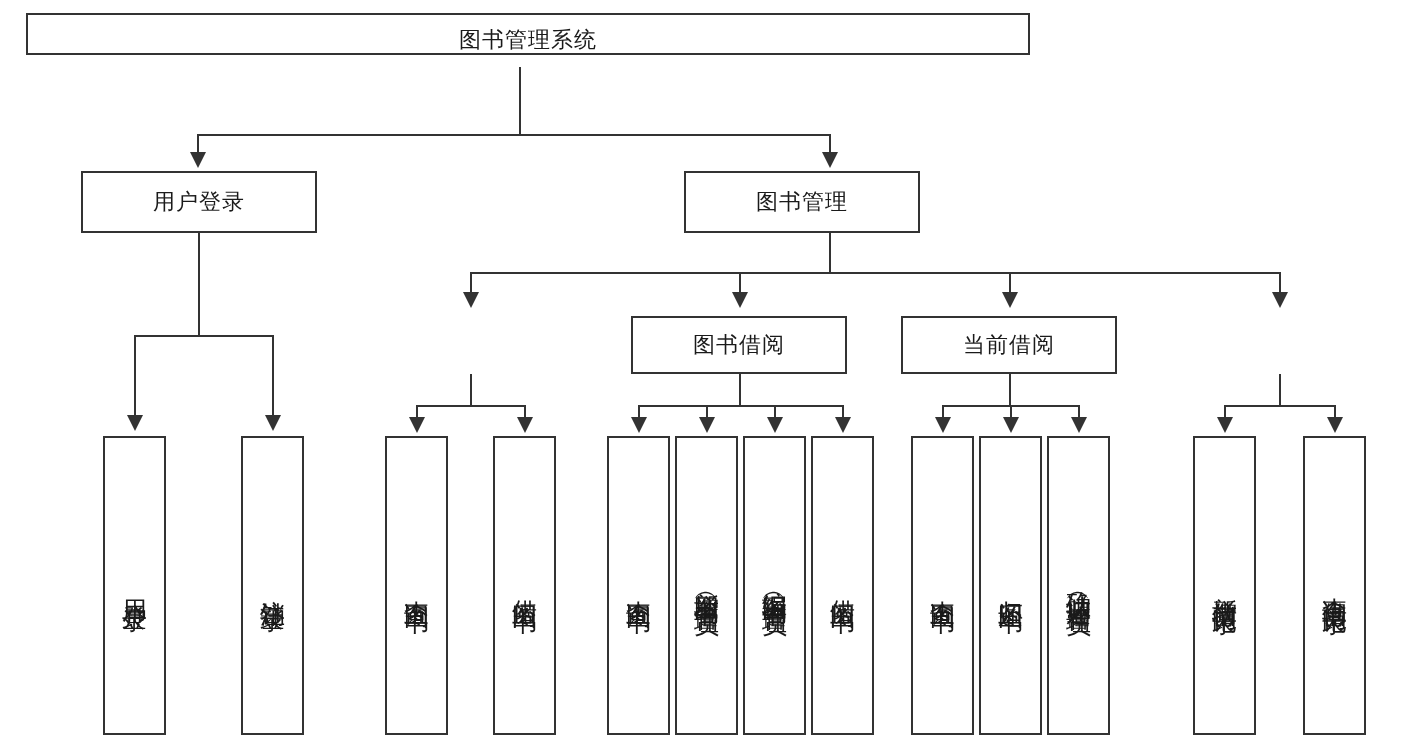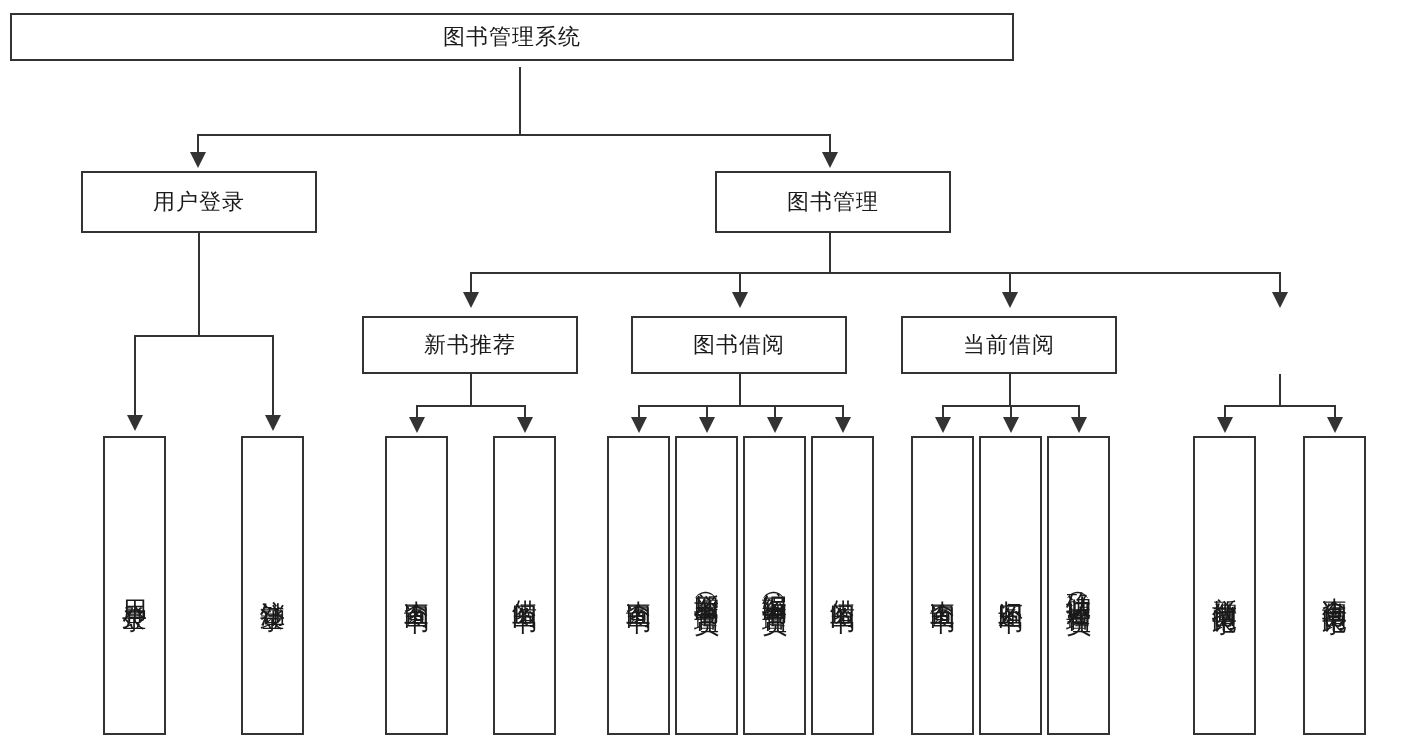--- a/index.html
+++ b/index.html
@@ -68,39 +68,39 @@
     white-space:nowrap;
     letter-spacing:0.5px;
     pointer-events:none;
   }
 </style>
 </head>
 <body>
 
 <div id="diagram">
 
-  <div class="node h-node" style="left:10px;top:13px;width:1004px;height:48px;">
+  <div class="node h-node" style="left:26px;top:13px;width:1004px;height:42px;align-items:flex-end;">
     <span class="label">图书管理系统</span>
   </div>
 
   <div class="vline" style="left:519px;top:67px;height:67px;"></div>
 
   <div class="hline" style="left:197px;top:134px;width:634px;"></div>
 
   <div class="vline" style="left:197px;top:134px;height:20px;"></div>
   <div class="arrow" style="left:190px;top:152px;"></div>
 
   <div class="vline" style="left:829px;top:134px;height:20px;"></div>
   <div class="arrow" style="left:822px;top:152px;"></div>
 
   <div class="node h-node" style="left:81px;top:171px;width:236px;height:62px;">
     <span class="label">用户登录</span>
   </div>
 
-  <div class="node h-node" style="left:715px;top:171px;width:236px;height:62px;">
+  <div class="node h-node" style="left:684px;top:171px;width:236px;height:62px;">
     <span class="label">图书管理</span>
   </div>
 
   <div class="vline" style="left:198px;top:233px;height:102px;"></div>
   <div class="hline" style="left:134px;top:335px;width:138px;"></div>
   <div class="vline" style="left:134px;top:335px;height:82px;"></div>
   <div class="arrow" style="left:127px;top:415px;"></div>
   <div class="vline" style="left:272px;top:335px;height:82px;"></div>
   <div class="arrow" style="left:265px;top:415px;"></div>
 
@@ -112,23 +112,20 @@
 
   <div class="vline" style="left:739px;top:272px;height:22px;"></div>
   <div class="arrow" style="left:732px;top:292px;"></div>
 
   <div class="vline" style="left:1009px;top:272px;height:22px;"></div>
   <div class="arrow" style="left:1002px;top:292px;"></div>
 
   <div class="vline" style="left:1279px;top:272px;height:22px;"></div>
   <div class="arrow" style="left:1272px;top:292px;"></div>
 
-  <div class="node h-node" style="left:362px;top:316px;width:216px;height:58px;">
-    <span class="label">新书推荐</span>
-  </div>
   <div class="node h-node" style="left:901px;top:316px;width:216px;height:58px;">
     <span class="label">当前借阅</span>
   </div>
   <div class="node h-node" style="left:631px;top:316px;width:216px;height:58px;">
     <span class="label">图书借阅</span>
   </div>
 
   <div class="vline" style="left:470px;top:374px;height:31px;"></div>
   <div class="hline" style="left:416px;top:405px;width:108px;"></div>
   <div class="vline" style="left:416px;top:405px;height:14px;"></div>

